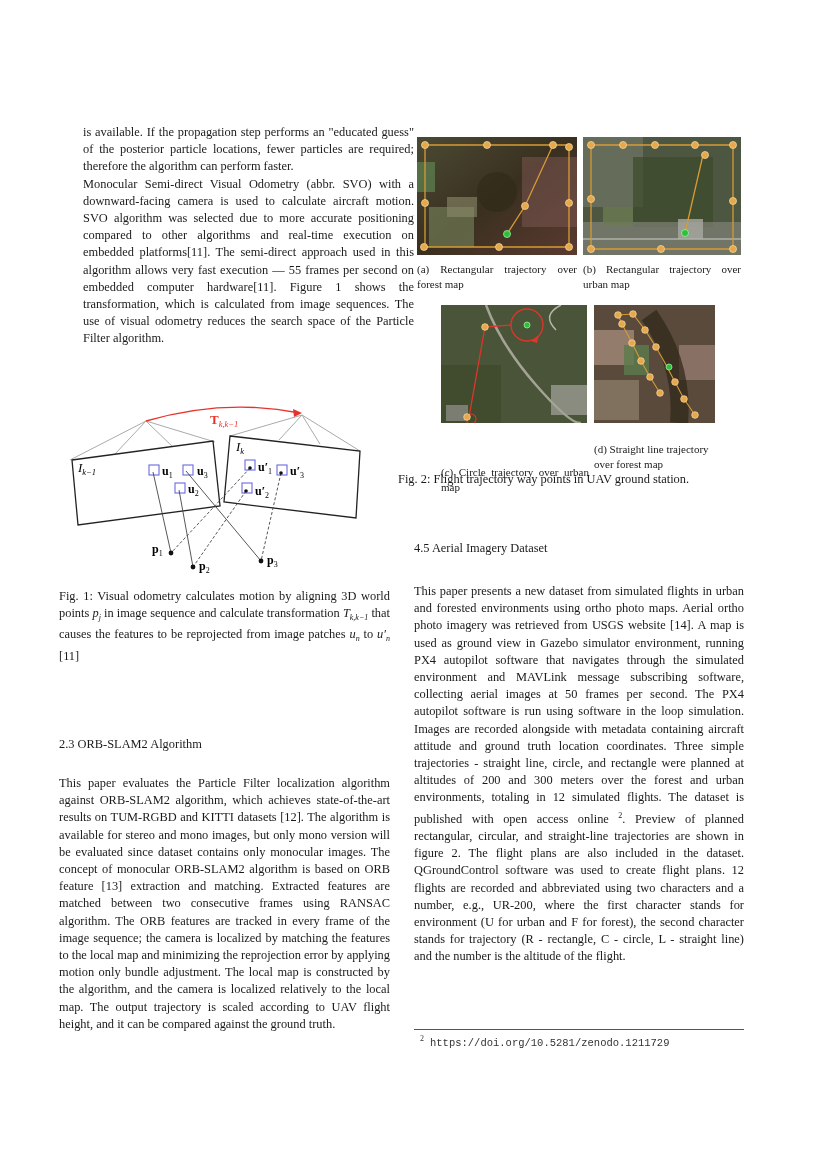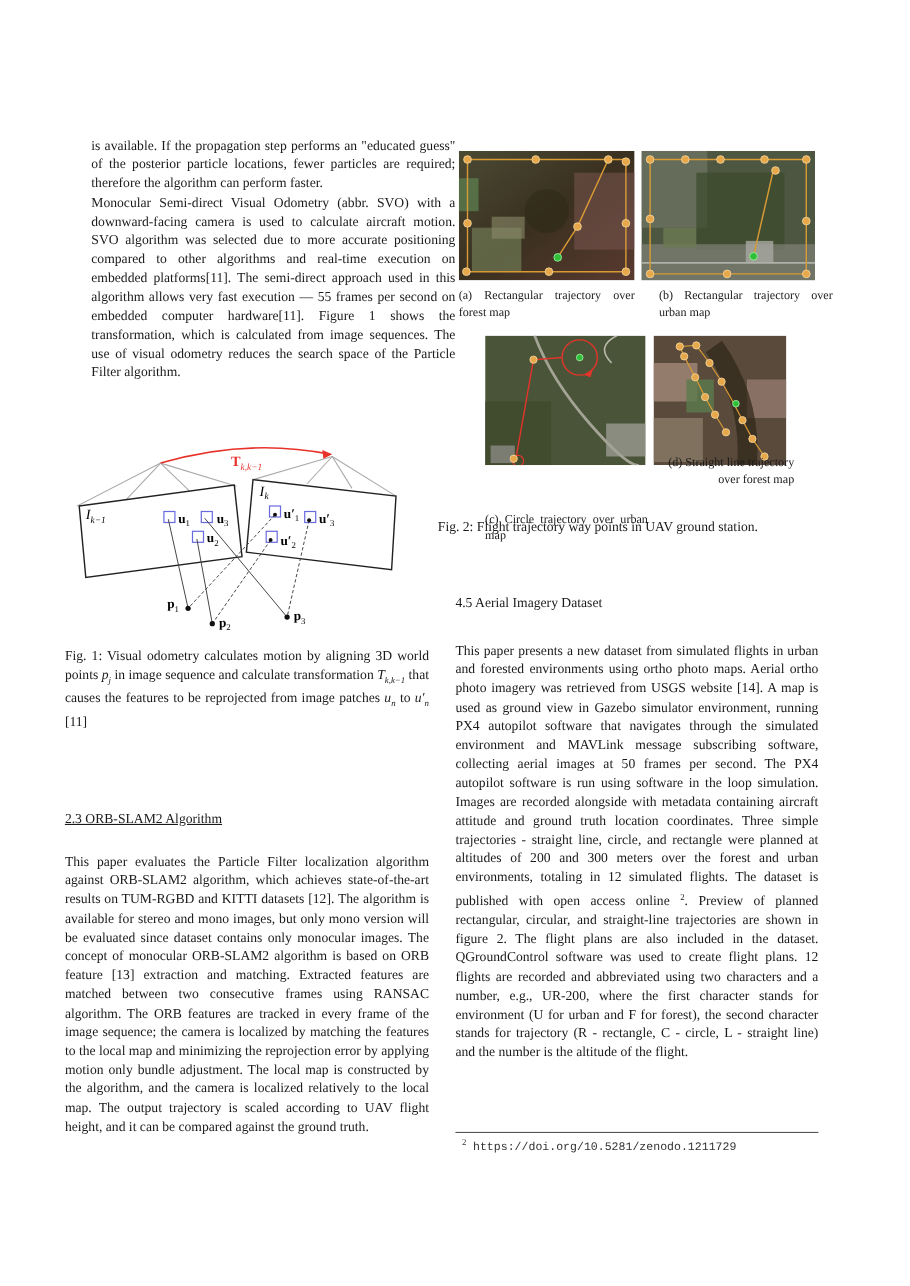--- a/index.html
+++ b/index.html
@@ -102,21 +102,21 @@
       <text x="129" y="172"><tspan>p</tspan><tspan font-size="8" dy="3" font-weight="normal">2</tspan></text>
       <text x="197" y="166"><tspan>p</tspan><tspan font-size="8" dy="3" font-weight="normal">3</tspan></text>
     </g>
   </svg>
 </div>
 
 <div class="caption" style="left:59px; top:588px; width:331px;">
   <span>Fig. 1: Visual odometry calculates motion by aligning 3D world points </span><span class="it">p</span><sub class="it" style="font-size:8px;">j</sub><span> in image sequence and calculate transformation </span><span class="it">T</span><sub class="it" style="font-size:8px;">k,k−1</sub><span> that causes the features to be reprojected from image patches </span><span class="it">u</span><sub class="it" style="font-size:8px;">n</sub><span> to </span><span class="it">u′</span><sub class="it" style="font-size:8px;">n</sub><span> [11]</span>
 </div>
 
-<div class="heading" style="left:59px; top:737px;text-decoration:underline;">2.3 ORB-SLAM2 Algorithm</div>
+<div class="heading" style="left:59px; top:737px;">2.3 ORB-SLAM2 Algorithm</div>
 
 <div class="col left just-last" style="top:775px;">This paper evaluates the Particle Filter localization algorithm against ORB-SLAM2 algorithm, which achieves state-of-the-art results on TUM-RGBD and KITTI datasets [12]. The algorithm is available for stereo and mono images, but only mono version will be evaluated since dataset contains only monocular images. The concept of monocular ORB-SLAM2 algorithm is based on ORB feature [13] extraction and matching. Extracted features are matched between two consecutive frames using RANSAC algorithm. The ORB features are tracked in every frame of the image sequence; the camera is localized by matching the features to the local map and minimizing the reprojection error by applying motion only bundle adjustment. The local map is constructed by the algorithm, and the camera is localized relatively to the local map. The output trajectory is scaled according to UAV flight height, and it can be compared against the ground truth.</div>
 
 <div class="map" style="left:417px; top:137px; width:160px; height:118px;">
   <svg viewBox="0 0 160 118" preserveAspectRatio="none">
     <defs>
       <linearGradient id="fa" x1="0" y1="0" x2="1" y2="1">
         <stop offset="0" stop-color="#4a4a33"></stop>
           <stop offset="0.5" stop-color="#3a3020"></stop>
           <stop offset="1" stop-color="#5a3a30"></stop>
@@ -171,21 +171,21 @@
         <circle cx="150" cy="64" r="3.5"></circle>
       <circle cx="8" cy="112" r="3.5"></circle>
         <circle cx="78" cy="112" r="3.5"></circle>
         <circle cx="150" cy="112" r="3.5"></circle>
     </g>
     <circle cx="102" cy="96" r="3.5" fill="#2fbf3a" stroke="#9ef0a0" stroke-width="0.8"></circle>
   </svg>
 </div>
 
 <div class="subcap" style="left:417px; top:262px; width:160px;">(a) Rectangular trajectory over forest map</div>
-<div class="subcap" style="left:583px; top:262px; width:158px;margin-left:16px;">(b) Rectangular trajectory over urban map</div>
+<div class="subcap" style="left:583px; top:262px; width:158px;">(b) Rectangular trajectory over urban map</div>
 
 <div class="map" style="left:441px; top:305px; width:146px; height:118px;">
   <svg viewBox="0 0 146 118" preserveAspectRatio="none">
     <rect width="146" height="118" fill="#4a5438"></rect>
     <rect x="0" y="60" width="60" height="58" fill="#3e4a2c" opacity="0.8"></rect>
     <rect x="110" y="80" width="36" height="30" fill="#9a9a92" opacity="0.8"></rect>
     <rect x="5" y="100" width="22" height="16" fill="#8a8a84" opacity="0.8"></rect>
     <path d="M45 0 Q60 40 95 80 T140 118" stroke="#a4a496" stroke-width="2.5" fill="none"></path>
     <path d="M120 0 Q100 10 115 25" stroke="#b8b8aa" stroke-width="1.5" fill="none"></path>
     <g>
@@ -226,21 +226,21 @@
         <circle cx="66" cy="88" r="3.3"></circle>
       <circle cx="81" cy="77" r="3.3"></circle>
         <circle cx="90" cy="94" r="3.3"></circle>
         <circle cx="101" cy="110" r="3.3"></circle>
     </g>
     <circle cx="75" cy="62" r="3" fill="#2fbf3a" stroke="#9ef0a0" stroke-width="0.8"></circle>
   </svg>
 </div>
 
 <div class="subcap" style="left:441px; top:429px; width:148px;margin-top:36px;">(c) Circle trajectory over urban map</div>
-<div class="subcap" style="left:594px; top:414px; width:128px; text-align:right;">(d) Straight line trajectory over forest map</div>
+<div class="subcap" style="left:594px; top:442px; width:128px; text-align:left;">(d) Straight line trajectory over forest map</div>
 
 <div class="caption" style="left:398px; top:471px; width:340px; text-align:left;">Fig. 2: Flight trajectory way points in UAV ground station.</div>
 
 <div class="heading" style="left:414px; top:541px;">4.5 Aerial Imagery Dataset</div>
 
 <div class="col right just-last" style="top:583px;">
   <span>This paper presents a new dataset from simulated flights in urban and forested environments using ortho photo maps. Aerial ortho photo imagery was retrieved from USGS website [14]. A map is used as ground view in Gazebo simulator environment, running PX4 autopilot software that navigates through the simulated environment and MAVLink message subscribing software, collecting aerial images at 50 frames per second. The PX4 autopilot software is run using software in the loop simulation. Images are recorded alongside with metadata containing aircraft attitude and ground truth location coordinates. Three simple trajectories - straight line, circle, and rectangle were planned at altitudes of 200 and 300 meters over the forest and urban environments, totaling in 12 simulated flights. The dataset is published with open access online </span><sup style="font-size:8px;">2</sup><span>. Preview of planned rectangular, circular, and straight-line trajectories are shown in figure 2. The flight plans are also included in the dataset. QGroundControl software was used to create flight plans. 12 flights are recorded and abbreviated using two characters and a number, e.g., UR-200, where the first character stands for environment (U for urban and F for forest), the second character stands for trajectory (R - rectangle, C - circle, L - straight line) and the number is the altitude of the flight.</span>
 </div>
 
 <div class="footrule"></div>

